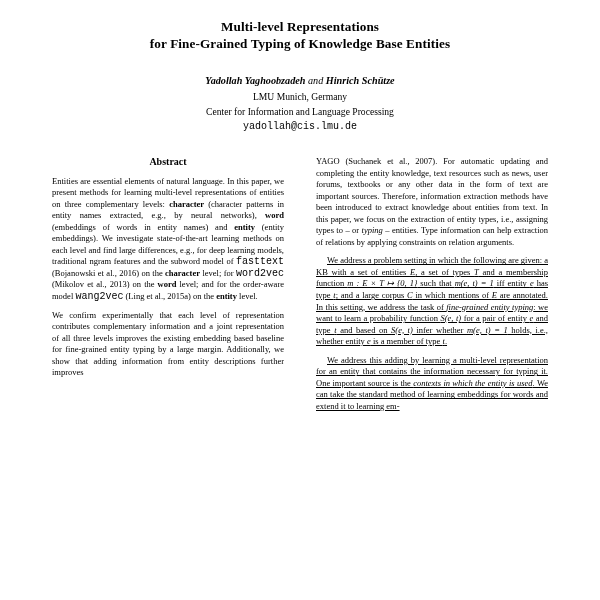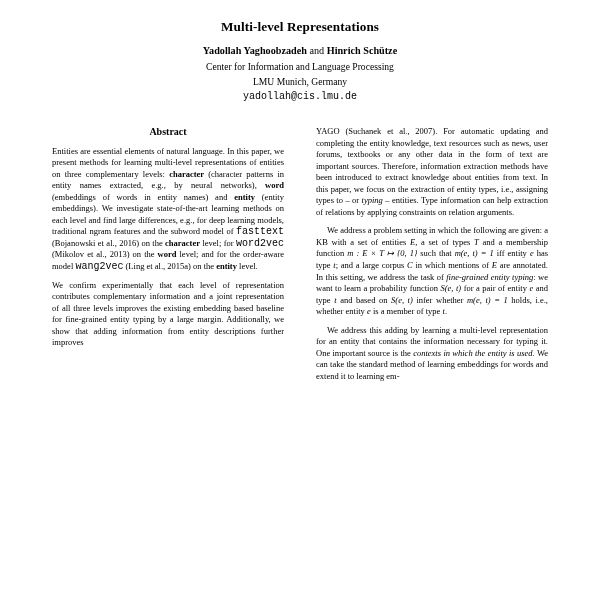--- a/index.html
+++ b/index.html
@@ -29,22 +29,23 @@
     margin-top: 6px;
     letter-spacing: 0.1px;
   }
   .title-line2 {
     display: block;
   }
   .authors {
     text-align: center;
     font-size: 10.2px;
     font-weight: bold;
-    margin-top: 9px;
+    margin-top: 22px;
     line-height: 14px;
+    font-style: italic;
   }
   .authors .plain {
     font-weight: normal;
   }
   .affil {
     text-align: center;
     font-size: 9.6px;
     line-height: 13px;
     margin-top: 2px;
   }
@@ -71,43 +72,45 @@
     font-weight: bold;
     font-size: 10px;
     margin: 0 0 8px 0;
   }
   .col p {
     margin: 0 0 7px 0;
     text-indent: 0;
   }
   .col p.indent {
     text-indent: 11px;
+    text-decoration: underline;
   }
   .bold { font-weight: bold; }
   .ital { font-style: italic; }
   .mono { font-family: "Liberation Mono", monospace; font-size: 10px; }
   .abstract-col p {
     text-align: justify;
   }
 </style>
 </head>
 <body>
 
 <div class="page">
 
   <div class="title">
     <span>Multi-level Representations</span>
+    <span class="title-line2">for Fine-Grained Typing of Knowledge Base Entities</span>
   </div>
 
   <div class="authors">
     <span>Yadollah Yaghoobzadeh</span><span class="plain"> and </span><span>Hinrich Schütze</span>
   </div>
 
+  <div class="affil">LMU Munich, Germany</div>
   <div class="affil">Center for Information and Language Processing</div>
-  <div class="affil">LMU Munich, Germany</div>
   <div class="email">yadollah@cis.lmu.de</div>
 
   <div class="columns">
 
     <div class="col abstract-col">
       <div class="section-head">Abstract</div>
       <p><span>Entities are essential elements of natural language. In this paper, we present methods for learning multi-level representations of entities on three complementary levels: </span><span class="bold">character</span><span> (character patterns in entity names extracted, e.g., by neural networks), </span><span class="bold">word</span><span> (embeddings of words in entity names) and </span><span class="bold">entity</span><span> (entity embeddings). We investigate state-of-the-art learning methods on each level and find large differences, e.g., for deep learning models, traditional ngram features and the subword model of </span><span class="mono">fasttext</span><span> (Bojanowski et al., 2016) on the </span><span class="bold">character</span><span> level; for </span><span class="mono">word2vec</span><span> (Mikolov et al., 2013) on the </span><span class="bold">word</span><span> level; and for the order-aware model </span><span class="mono">wang2vec</span><span> (Ling et al., 2015a) on the </span><span class="bold">entity</span><span> level.</span></p>
       <p>We confirm experimentally that each level of representation contributes complementary information and a joint representation of all three levels improves the existing embedding based baseline for fine-grained entity typing by a large margin. Additionally, we show that adding information from entity descriptions further improves</p>
     </div>
 

